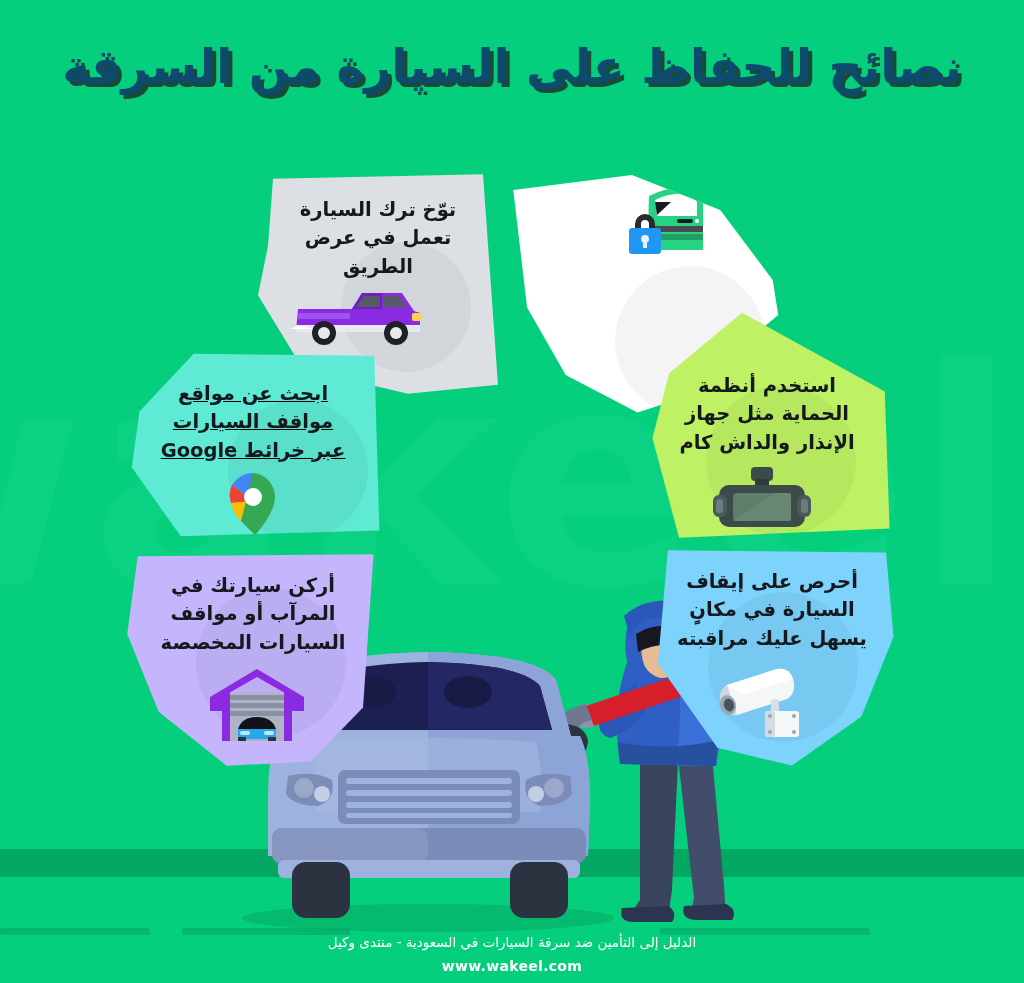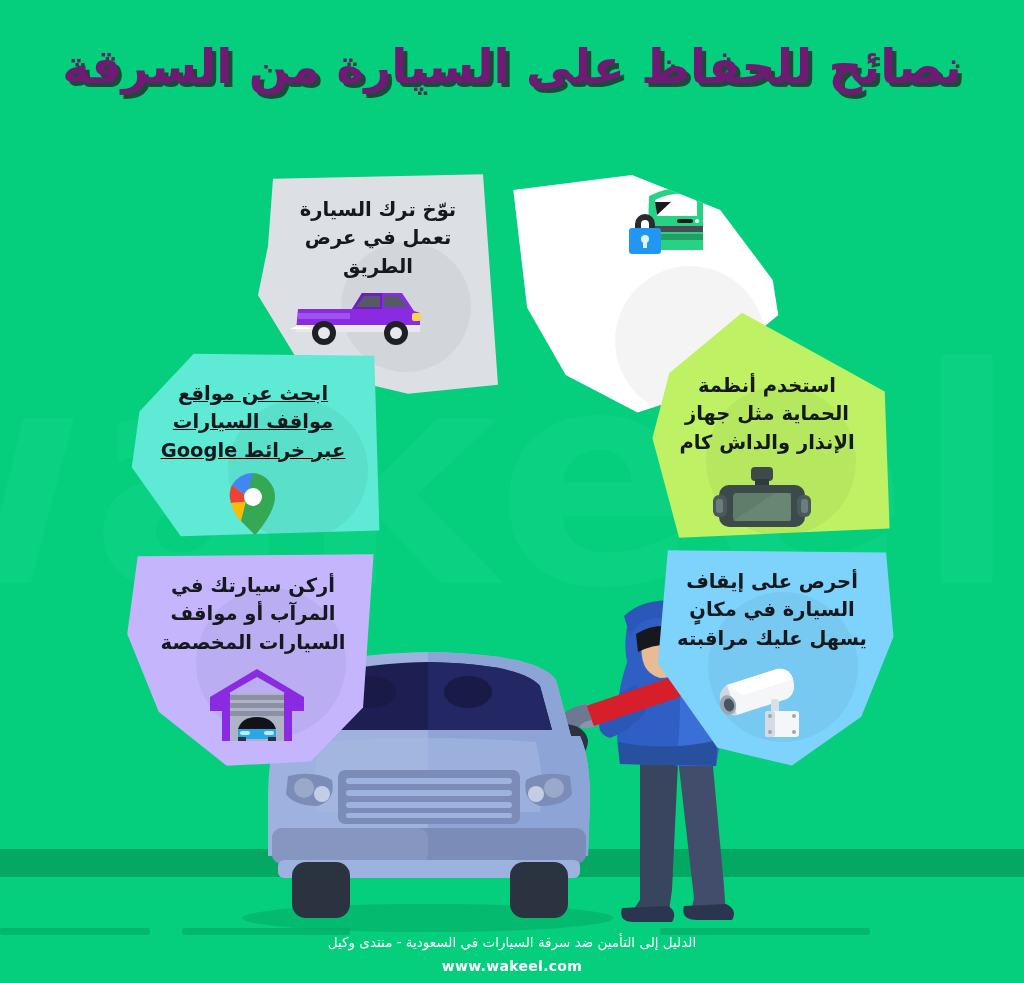--- a/index.html
+++ b/index.html
@@ -29,21 +29,21 @@
 
   
   .ground-band{position:absolute;left:0;width:1024px;background:#03a963;}
   .band-main{top:849px;height:28px;}
   .dash{position:absolute;height:7px;background:#03b86e;border-radius:2px;}
 
   
   .title{
     position:absolute;top:40px;left:0;width:1024px;
     text-align:center;
-    font-size:47px;font-weight:700;color:#701a75;
+    font-size:47px;font-weight:700;color:#0c4a6e;
     text-shadow:4px 4px 0 #1a4a3a;
     letter-spacing:0px;
     line-height:1.15;
     direction:rtl;
   }
 
   
   .petal{
     position:absolute;
     display:flex;flex-direction:column;

